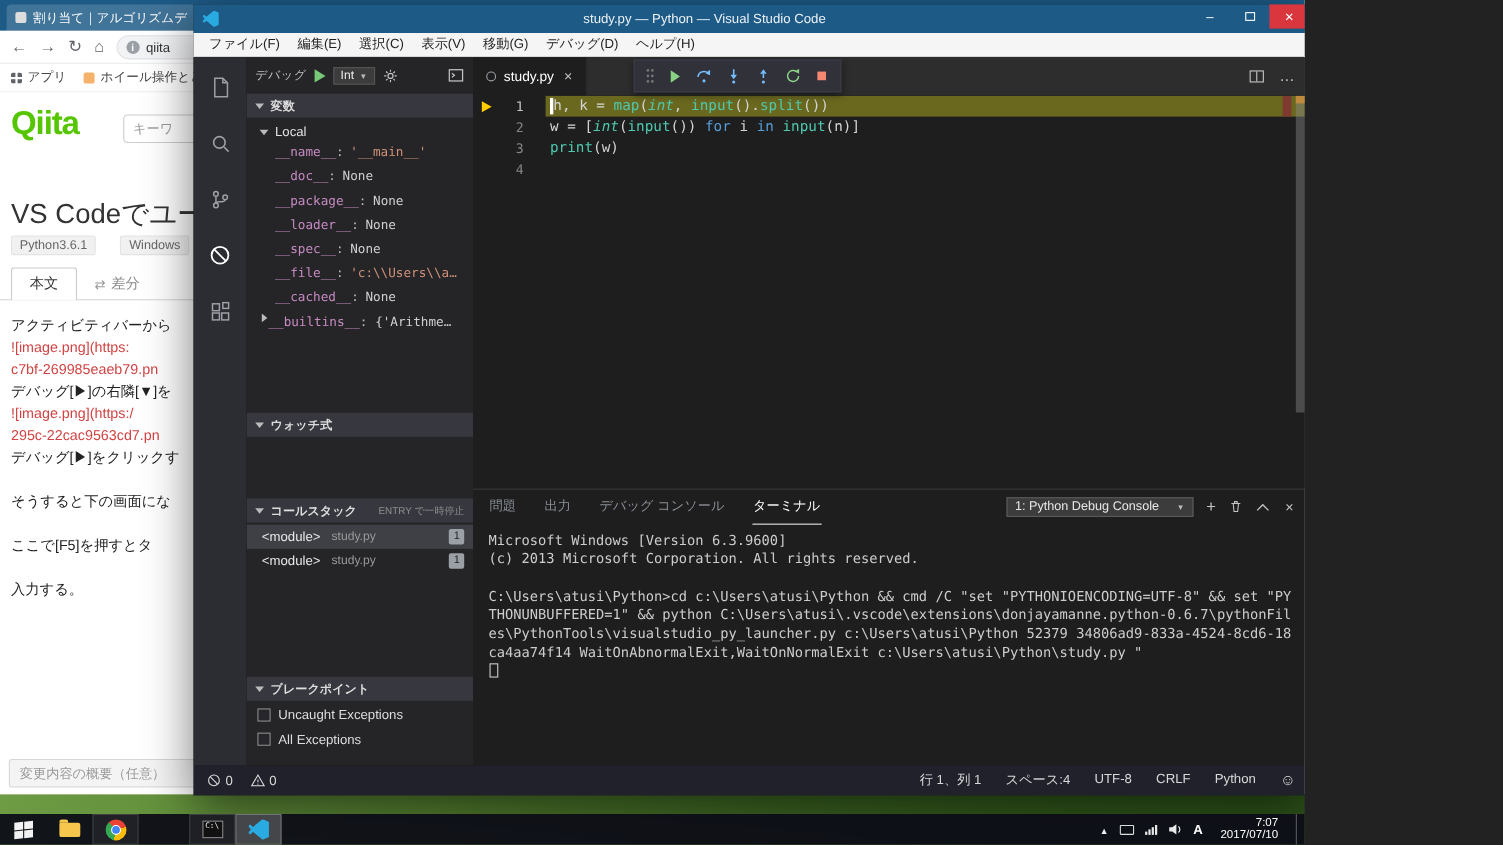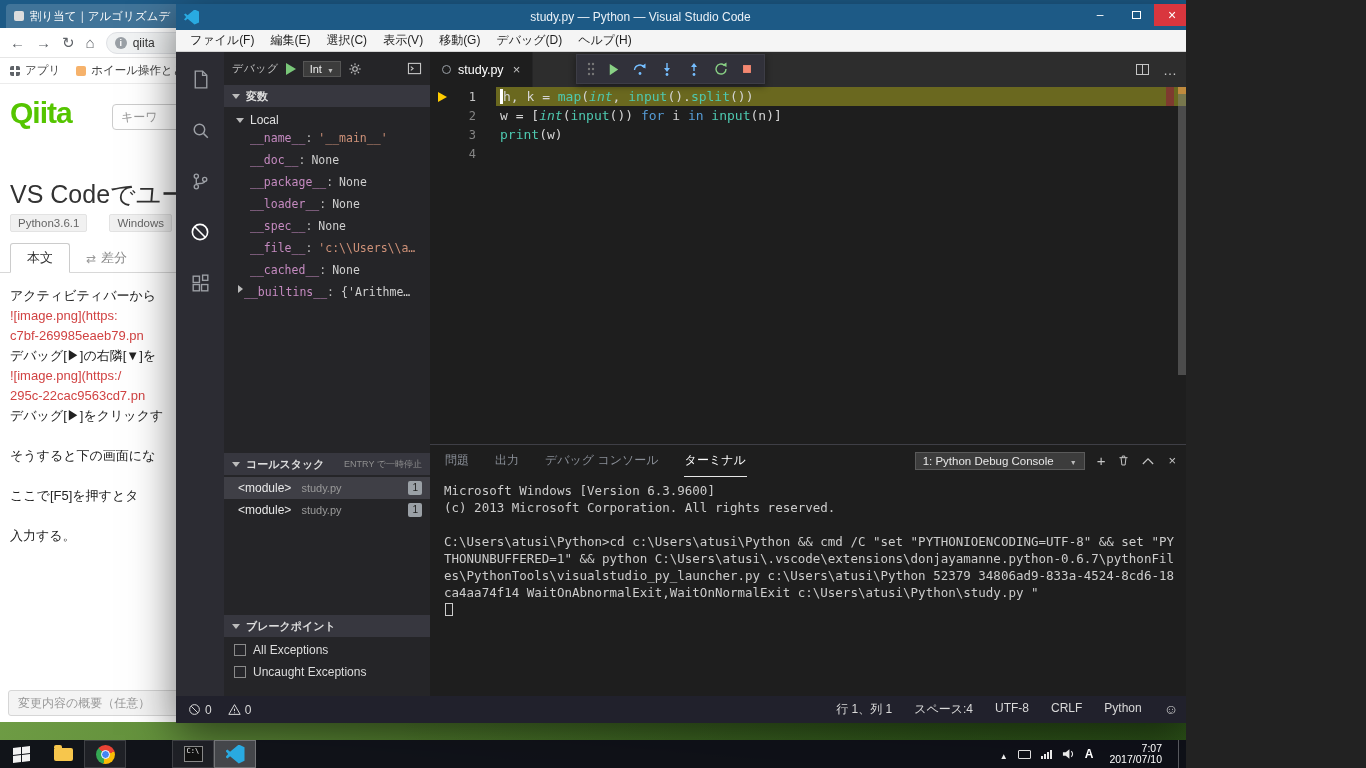--- a/index.html
+++ b/index.html
@@ -473,20 +473,24 @@
             </div>
             <div class="vrow expandable">
               <span class="tw-closed"></span>
               <span class="vname">__builtins__</span>
               <span class="vval obj">{'Arithme…</span>
             </div>
           </div>
         </div>
 
         <div class="sec sec-watch">
+          <div class="sec-head">
+            <span class="tw-open"></span>
+            <span>ウォッチ式</span>
+          </div>
           <div class="sec-body"></div>
         </div>
 
         <div class="sec sec-stack">
           <div class="sec-head">
             <span class="tw-open"></span>
             <span>コールスタック</span>
             <span class="pause">ENTRY で一時停止</span>
           </div>
           <div class="sec-body">
@@ -504,25 +508,25 @@
         </div>
 
         <div class="sec sec-bp">
           <div class="sec-head">
             <span class="tw-open"></span>
             <span>ブレークポイント</span>
           </div>
           <div class="sec-body">
             <div class="bprow">
               <span class="cb"></span>
-              <span>All Exceptions</span>
+              <span>Uncaught Exceptions</span>
             </div>
             <div class="bprow">
               <span class="cb"></span>
-              <span>Uncaught Exceptions</span>
+              <span>All Exceptions</span>
             </div>
           </div>
         </div>
       </div>
 
       <div class="v-edcol">
         <div class="v-tabs">
           <div class="v-tab">
             <span class="tab-circle"></span>
             <span>study.py</span>

